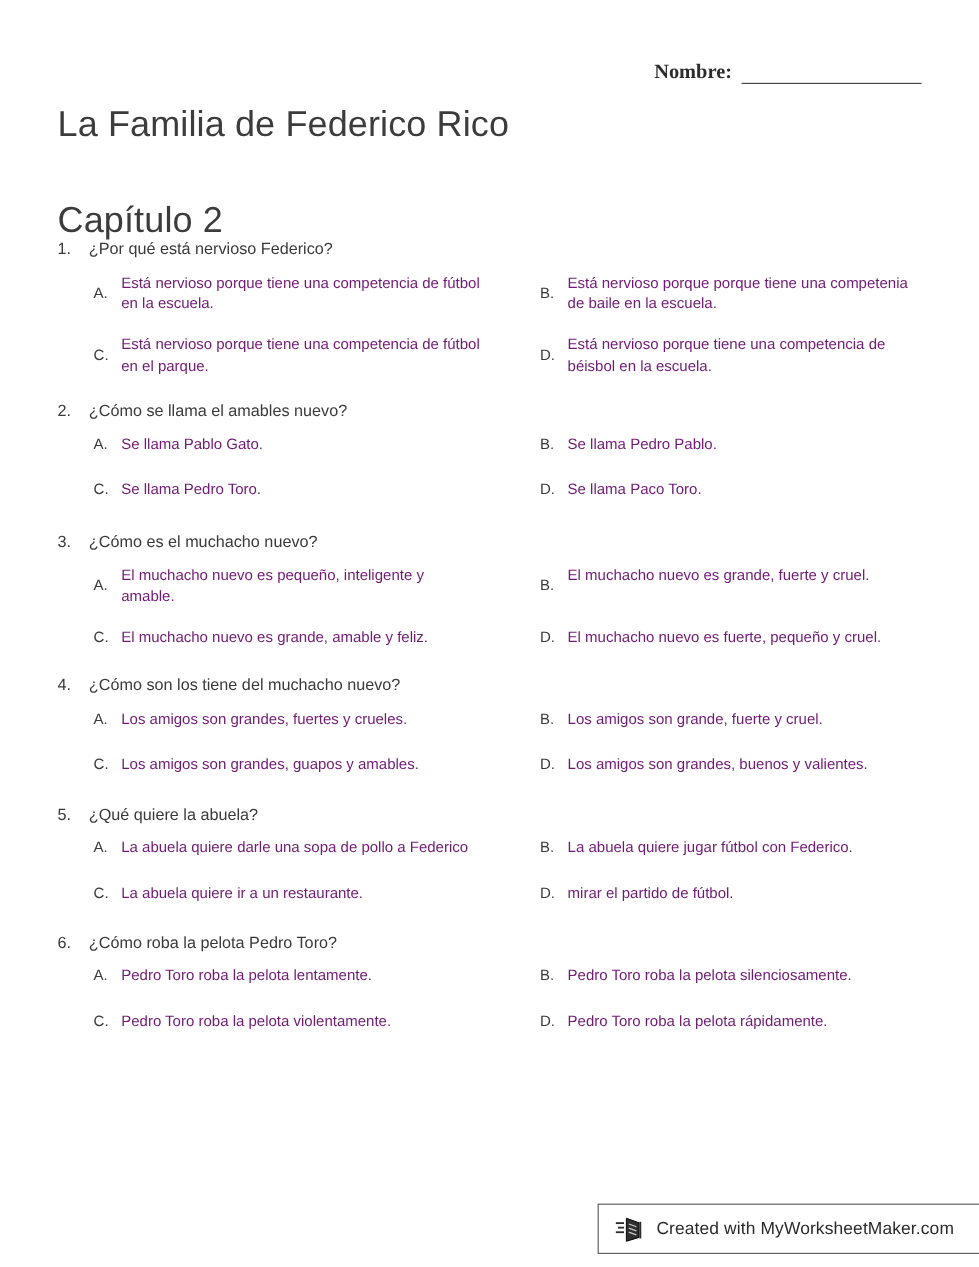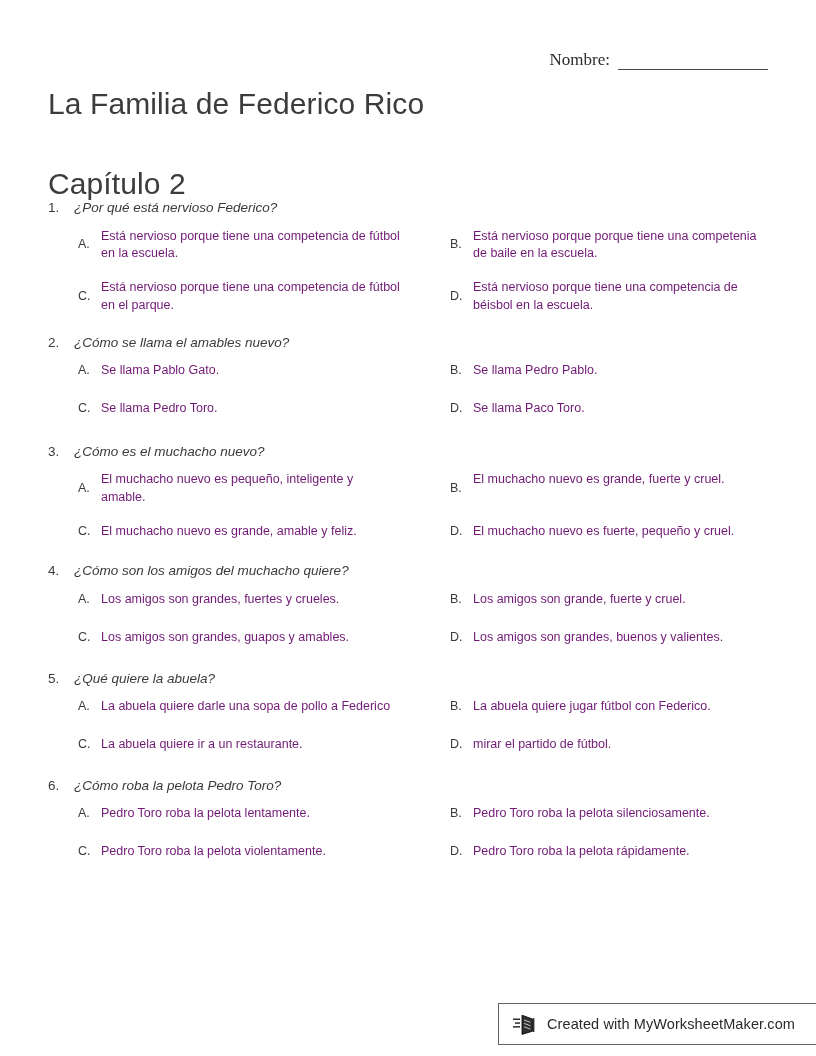--- a/index.html
+++ b/index.html
@@ -53,20 +53,21 @@
     right: 0;
     top: 6px;
     width: 240px;
     font-family: "Liberation Serif", serif;
   }
   .meta-row {
     display: flex;
     align-items: flex-end;
     justify-content: flex-end;
     margin-bottom: 16px;
+    font-weight: bold;
   }
   .meta-label {
     font-size: 17px;
     color: #2c2c2c;
     padding-right: 8px;
     white-space: nowrap;
   }
   .meta-line {
     width: 150px;
     border-bottom: 1.4px solid #4a4a4a;
@@ -92,21 +93,20 @@
   .q-num {
     width: 26px;
     flex: 0 0 26px;
     font-size: 13.5px;
     color: #3a3a3a;
   }
   .q-text {
     font-size: 13.5px;
     color: #3a3a3a;
     line-height: 1.45;
-    font-style: italic;
   }
 
   .options {
     position: relative;
     padding-left: 30px;
   }
   .opt-row {
     display: flex;
     width: 100%;
     margin-bottom: 6px;
@@ -279,21 +279,21 @@
             <span class="opt-letter">D.</span>
             <span class="opt-text">El muchacho nuevo es fuerte, pequeño y cruel.</span>
           </div>
         </div>
       </div>
     </div>
 
     <div class="question q-gap-md" style="margin-bottom:22px;">
       <div class="q-head">
         <span class="q-num">4.</span>
-        <span class="q-text">¿Cómo son los amigos del muchacho quiere?</span>
+        <span class="q-text">¿Cómo son los tiene del muchacho nuevo?</span>
       </div>
       <div class="options">
         <div class="opt-row">
           <div class="opt left">
             <span class="opt-letter">A.</span>
             <span class="opt-text">Los amigos son grandes, fuertes y crueles.</span>
           </div>
           <div class="opt right">
             <span class="opt-letter">B.</span>
             <span class="opt-text">Los amigos son grande, fuerte y cruel.</span>

